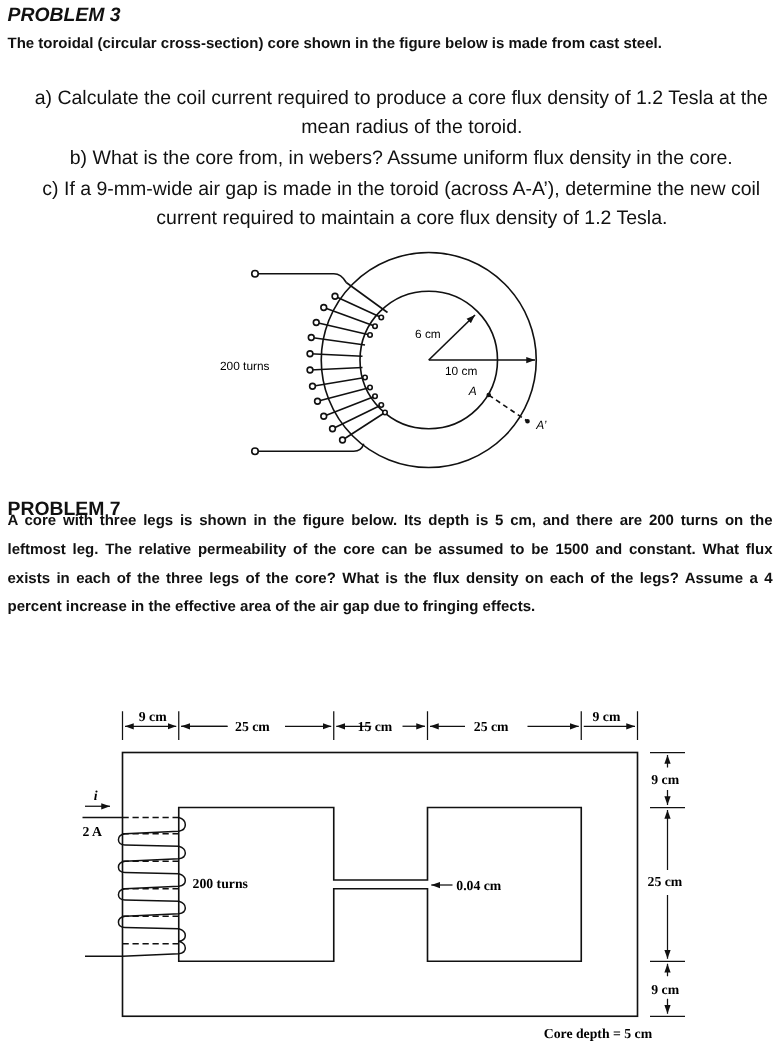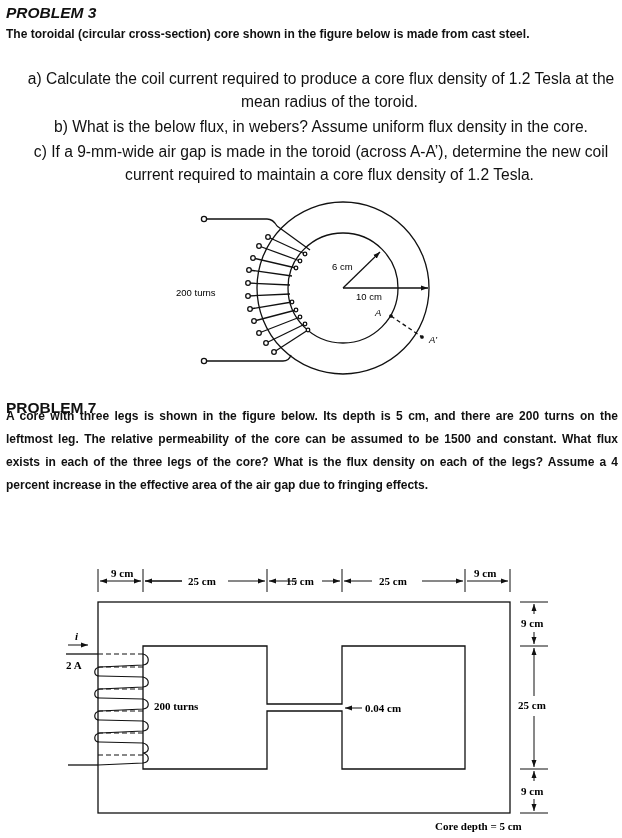--- a/index.html
+++ b/index.html
@@ -16,21 +16,21 @@
   .fig-label { font-family: "Liberation Sans", sans-serif; font-size: 9.5px; }
   .fig-label-serif { font-family: "Liberation Serif", serif; font-size: 11px; font-weight: bold; }
 </style>
 </head>
 <body>
 
 <div class="txt title p3-title">PROBLEM 3</div>
 <div class="txt p3-body">The toroidal (circular cross-section) core shown in the figure below is made from cast steel.</div>
 <ul class="p3-list">
   <li><span>a)</span> <span>Calculate the coil current required to produce a core flux density of 1.2 Tesla at the mean radius of the toroid.</span></li>
-  <li><span>b)</span> <span>What is the below flux, in webers? Assume uniform flux density in the core.</span></li>
+  <li><span>b)</span> <span>What is the core from, in webers? Assume uniform flux density in the core.</span></li>
   <li><span>c)</span> <span>If a 9-mm-wide air gap is made in the toroid (across A-A’), determine the new coil current required to maintain a core flux density of 1.2 Tesla.</span></li>
 </ul>
 
 <div class="txt title p4-title">PROBLEM 7</div>
 <div class="txt p4-body">A core with three legs is shown in the figure below. Its depth is 5 cm, and there are 200 turns on the leftmost leg. The relative permeability of the core can be assumed to be 1500 and constant. What flux exists in each of the three legs of the core? What is the flux density on each of the legs? Assume a 4 percent increase in the effective area of the air gap due to fringing effects.</div>
 
 <svg width="622" height="838" viewBox="0 0 622 838">
   <defs>
     <marker id="arr" markerWidth="8" markerHeight="8" refX="7" refY="4" orient="auto" markerUnits="userSpaceOnUse">
       <path d="M0,1.5 L7,4 L0,6.5 z" fill="#111"></path>

